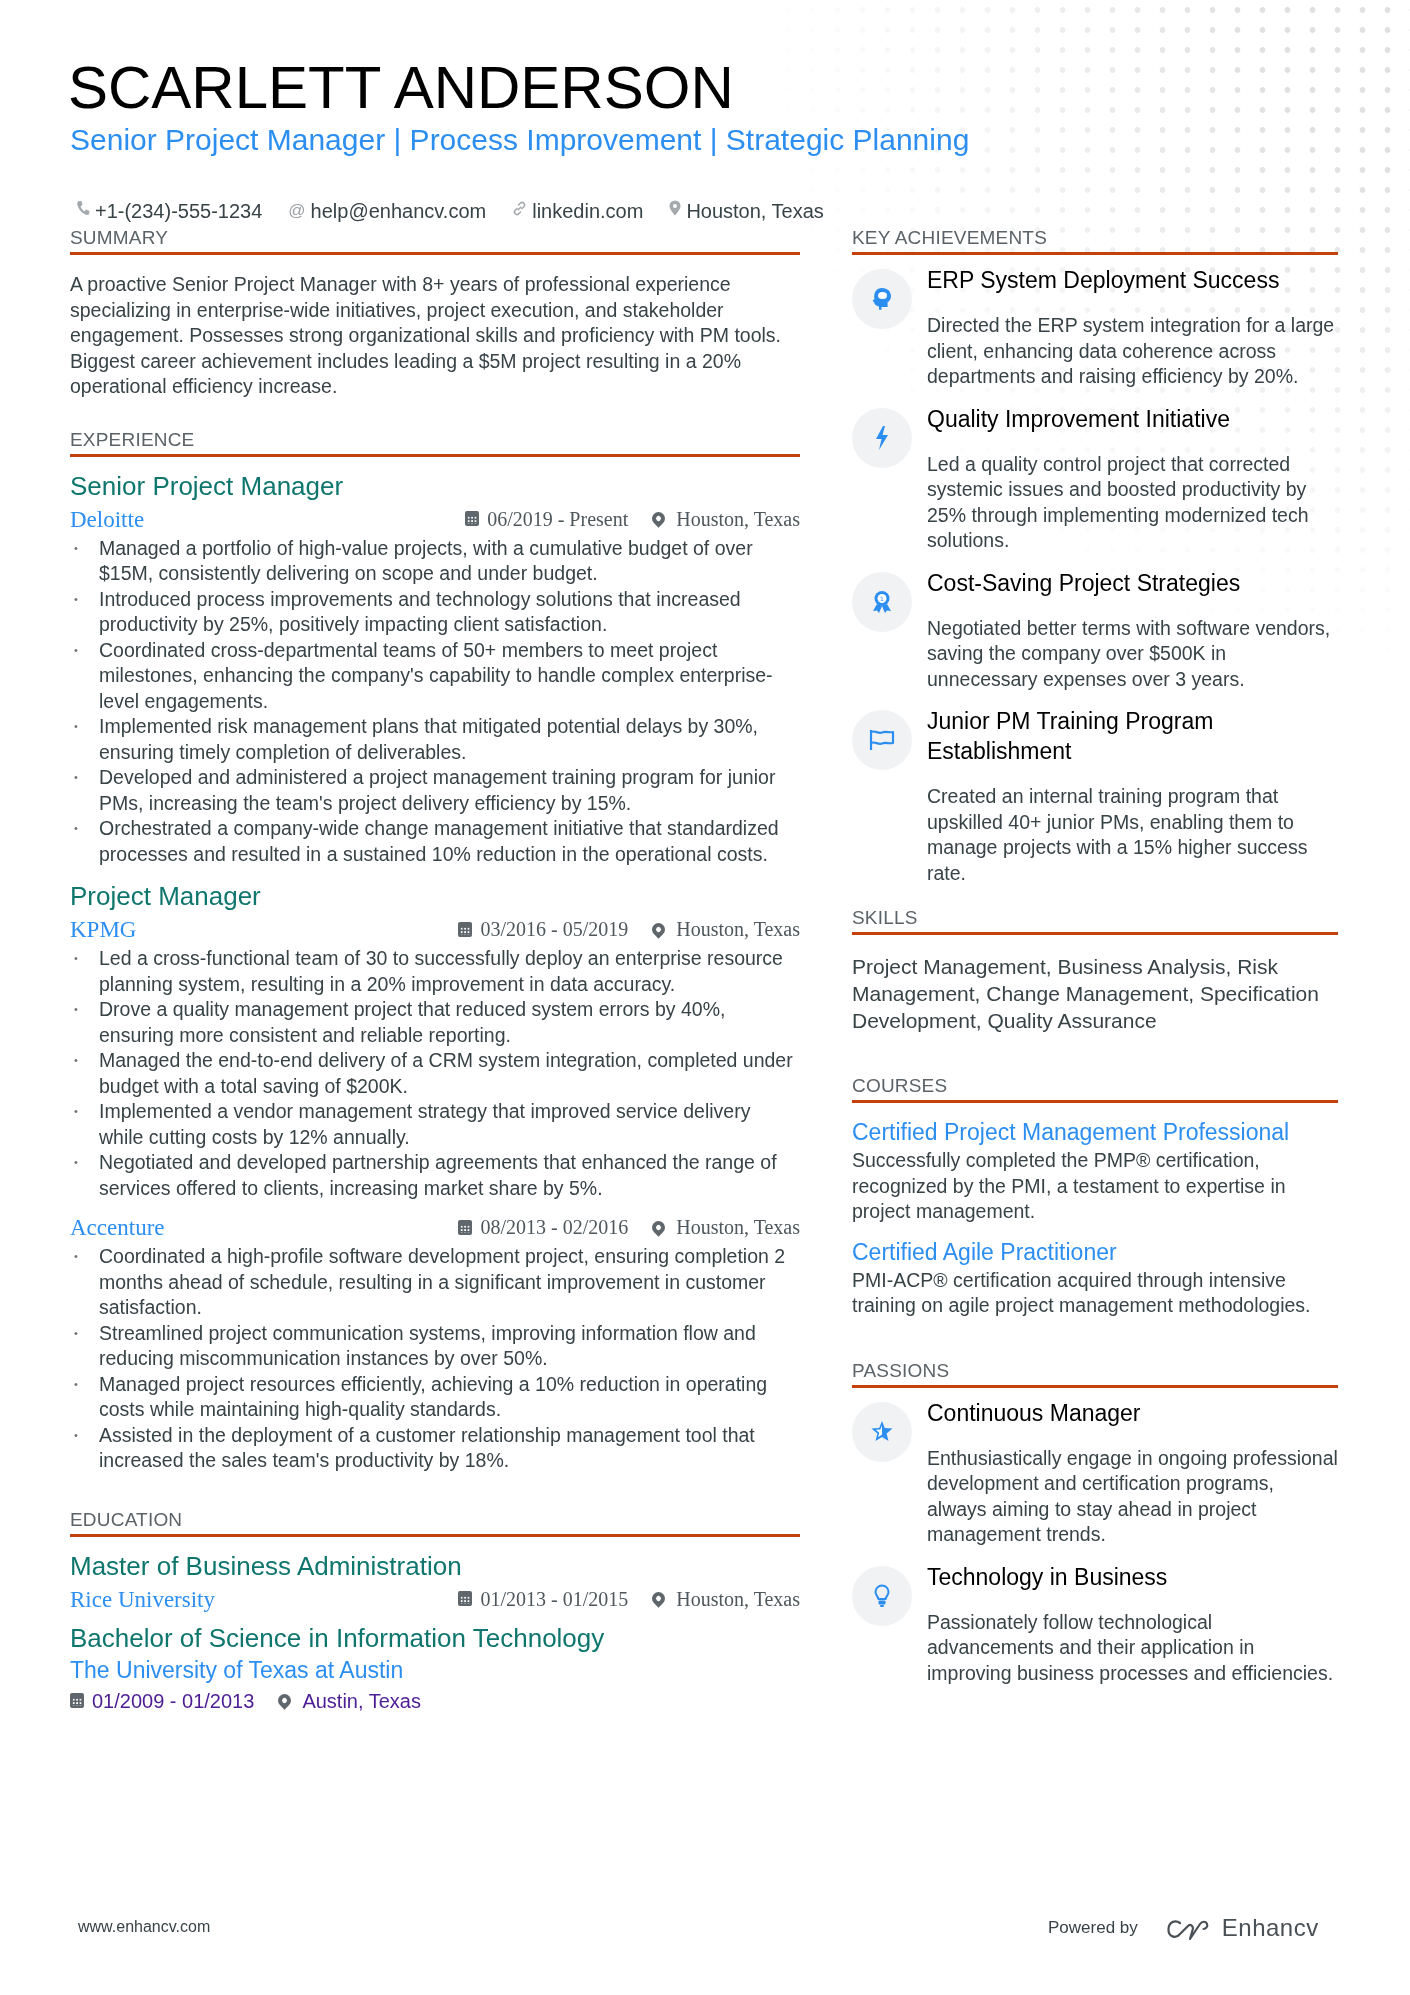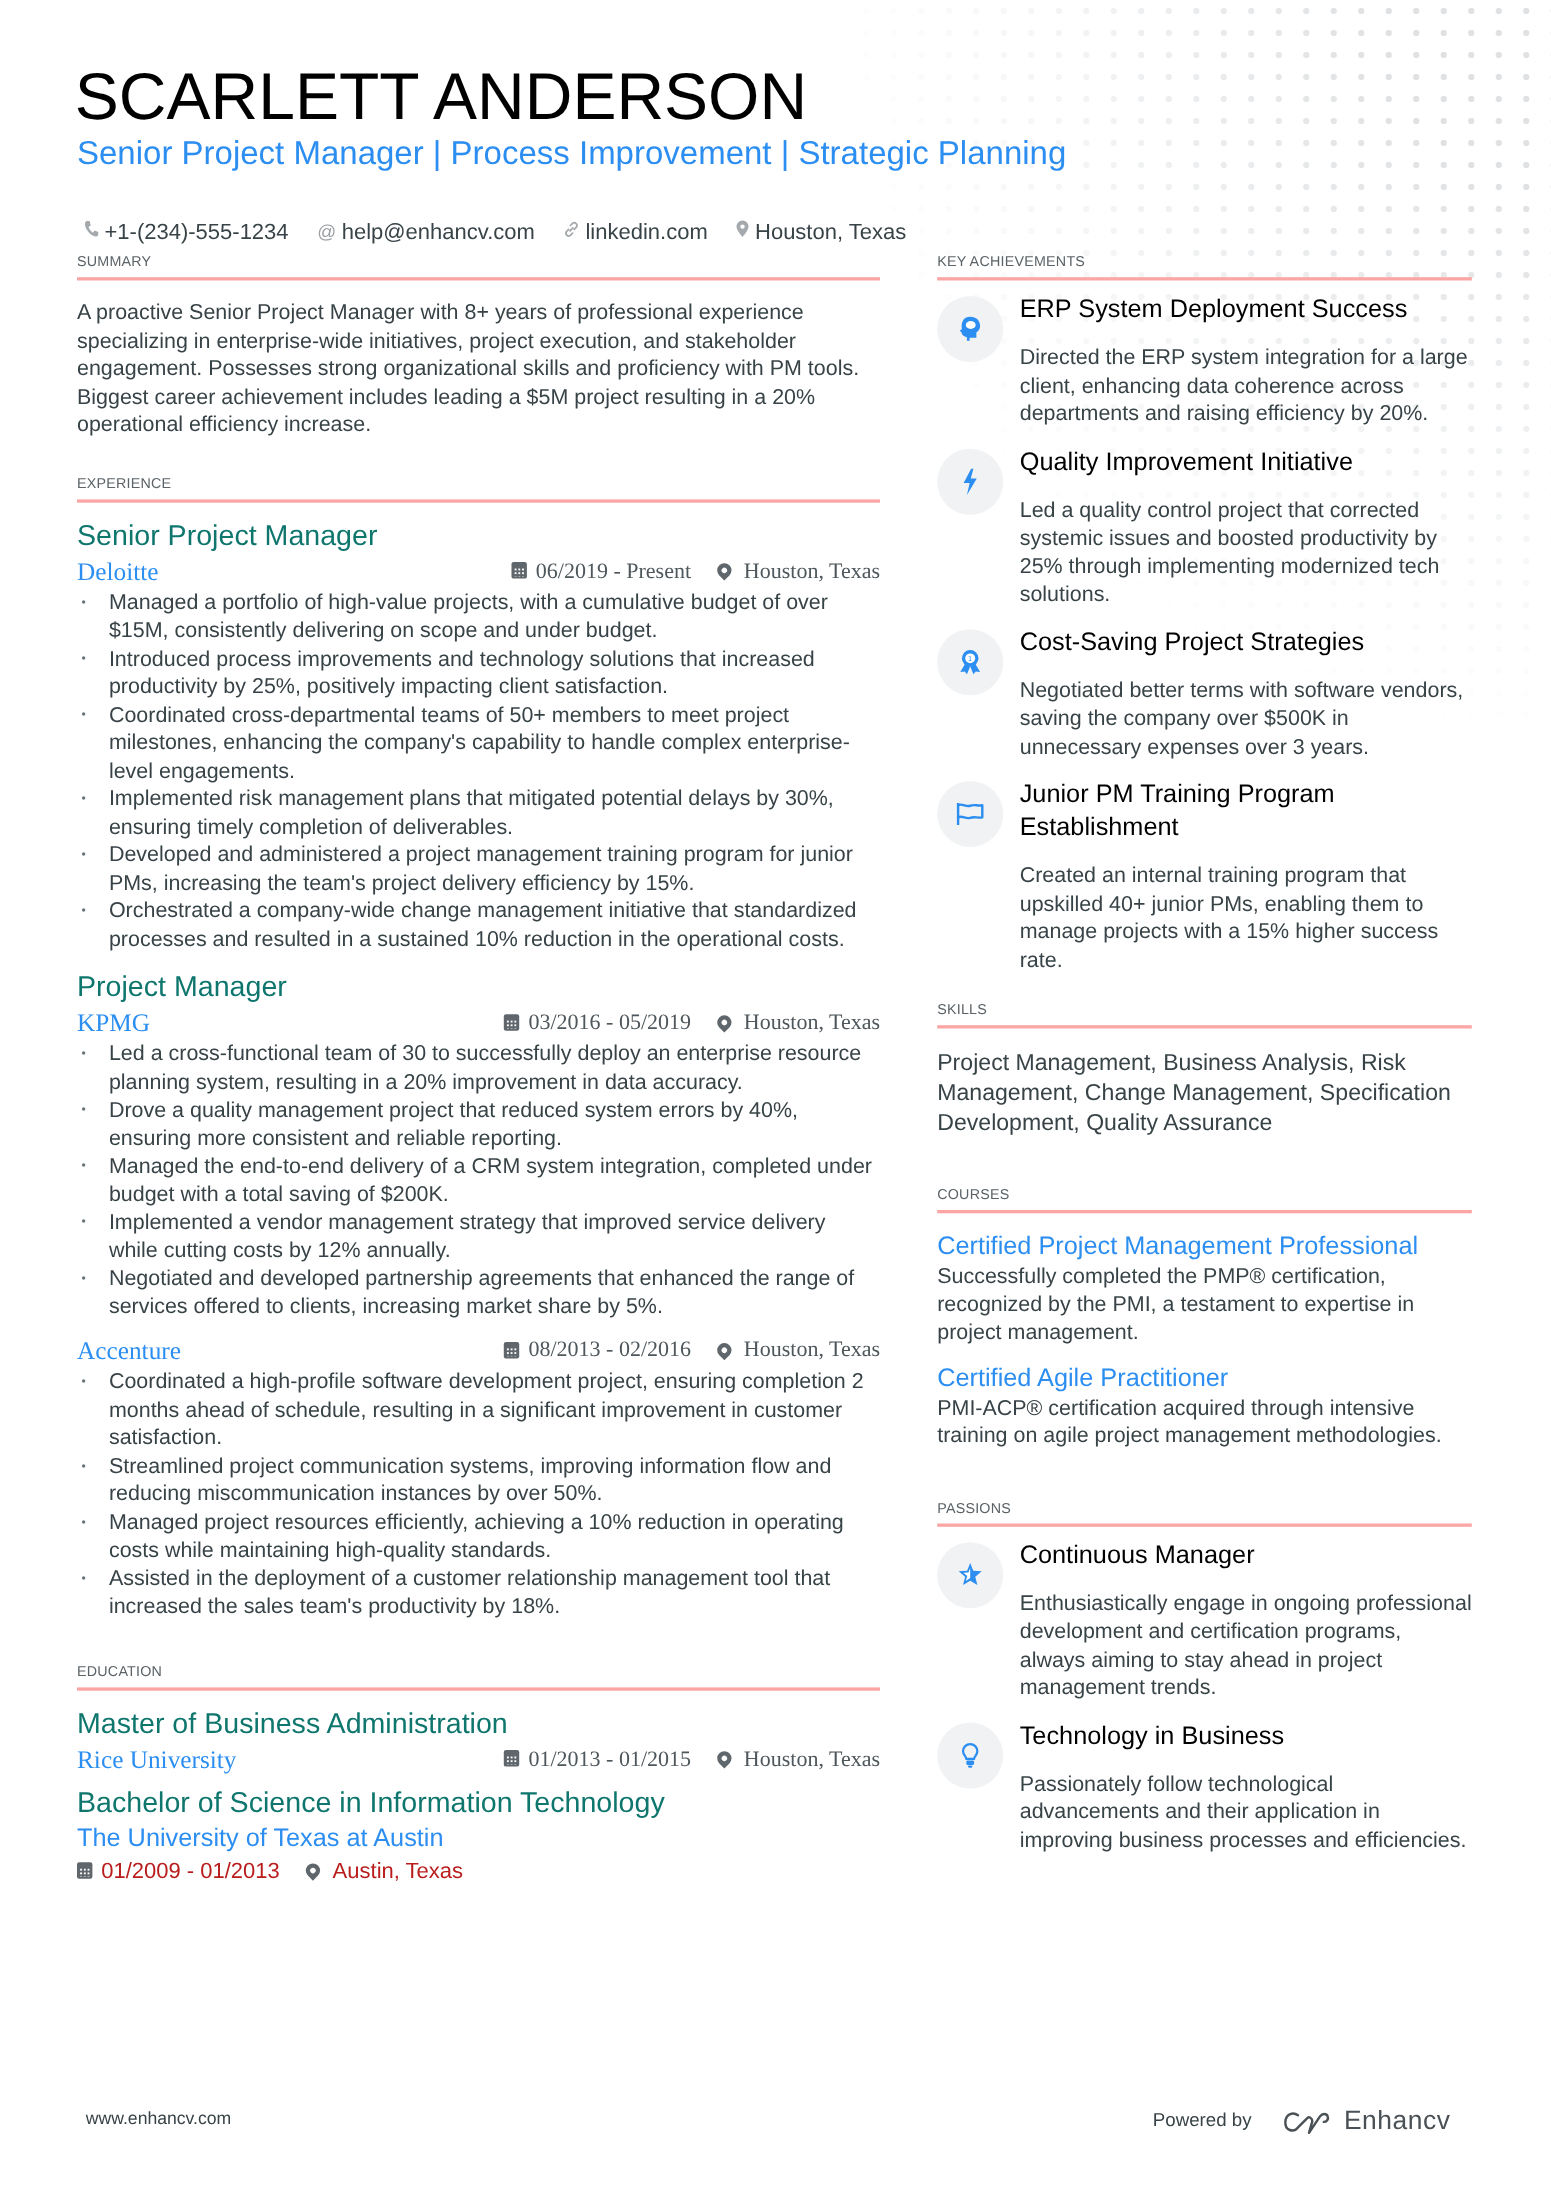--- a/index.html
+++ b/index.html
@@ -16,21 +16,21 @@
   .page { position: relative; z-index: 1; }
   .name { position: absolute; left: 68px; top: 56px; font-size: 60px; line-height: 64px; color: #000; letter-spacing: 0px; white-space: nowrap; }
   .headline { position: absolute; left: 70px; top: 122px; font-size: 30px; line-height: 36px; color: #2b8ef0; white-space: nowrap; }
   .contacts { position: absolute; left: 76px; top: 174px; display: flex; gap: 26px; font-size: 20px; line-height: 26px; color: #384347; white-space: nowrap; }
   .contact { display: flex; align-items: center; gap: 5px; margin-top: 24px; }
   .contact .ic { color: #9aa0a4; font-size: 17px; }
 
   .col-left { position: absolute; left: 70px; top: 226px; width: 730px; }
   .col-right { position: absolute; left: 852px; top: 226px; width: 486px; }
 
-  .sec-title { font-size: 13px; line-height: 24px; color: #5b6368; text-transform: uppercase; padding-bottom: 2px; border-bottom: 3px solid #fca5a5; letter-spacing: 0.2px; }
+  .sec-title { font-size: 19px; line-height: 24px; color: #5b6368; text-transform: uppercase; padding-bottom: 2px; border-bottom: 3px solid #c2410c; letter-spacing: 0.2px; }
   .summary { font-size: 19.5px; line-height: 25.5px; color: #384347; margin-top: 17px; }
   .sec { margin-bottom: 0; }
   .gap-exp { margin-top: 28px; }
 
   .job { margin-top: 12px; }
   .job-title { font-size: 26px; line-height: 34px; color: #0f766e; }
   .job-meta { display: flex; justify-content: space-between; align-items: flex-start; margin-top: 2px; font-family: Liberation Serif, serif; }
   .company { font-size: 23px; line-height: 30px; color: #2b8ef0; }
   .meta-right { display: flex; gap: 24px; font-size: 20px; line-height: 28px; color: #4e575c; white-space: nowrap; }
   .meta-item { display: flex; align-items: center; gap: 8px; }
@@ -40,21 +40,21 @@
   .pin { display: inline-block; width: 13px; height: 13px; background: #5f676c; border-radius: 50% 50% 50% 0; transform: rotate(-45deg); position: relative; margin-right: 3px; }
   .pin::after { content: ""; position: absolute; left: 4px; top: 4px; width: 5px; height: 5px; border-radius: 50%; background: #fff; }
 
   .bullets { list-style: none; margin-top: 1px; }
   .bullets li { position: relative; padding-left: 29px; font-size: 19.5px; line-height: 25.5px; color: #384347; }
   .bullets li::before { content: "\2022"; position: absolute; left: 4px; top: 0; font-size: 11px; color: #6b7378; }
 
   .gap-edu { margin-top: 34px; }
   .edu { margin-top: 12px; }
   .edu2 { margin-top: 6px; }
-  .edu-sub { display: flex; gap: 24px; font-size: 20px; line-height: 28px; color: #b91c1c; margin-top: 2px; }
+  .edu-sub { display: flex; gap: 24px; font-size: 20px; line-height: 28px; color: #4c1d95; margin-top: 2px; }
 
   .ach-list { margin-top: 10px; }
   .ach { display: flex; gap: 15px; margin-bottom: 14px; }
   .ach .circle { flex: 0 0 60px; width: 60px; height: 60px; border-radius: 50%; background: #f1f2f3; display: flex; align-items: center; justify-content: center; margin-top: 4px; }
   .ach .body { flex: 1; }
   .ach-title { font-size: 23px; line-height: 30px; color: #000; }
   .ach-desc { font-size: 19.5px; line-height: 25.5px; color: #384347; margin-top: 18px; }
 
   .skills-text { font-size: 21px; line-height: 27px; color: #384347; margin-top: 18px; }
   .gap-r { margin-top: 40px; }

